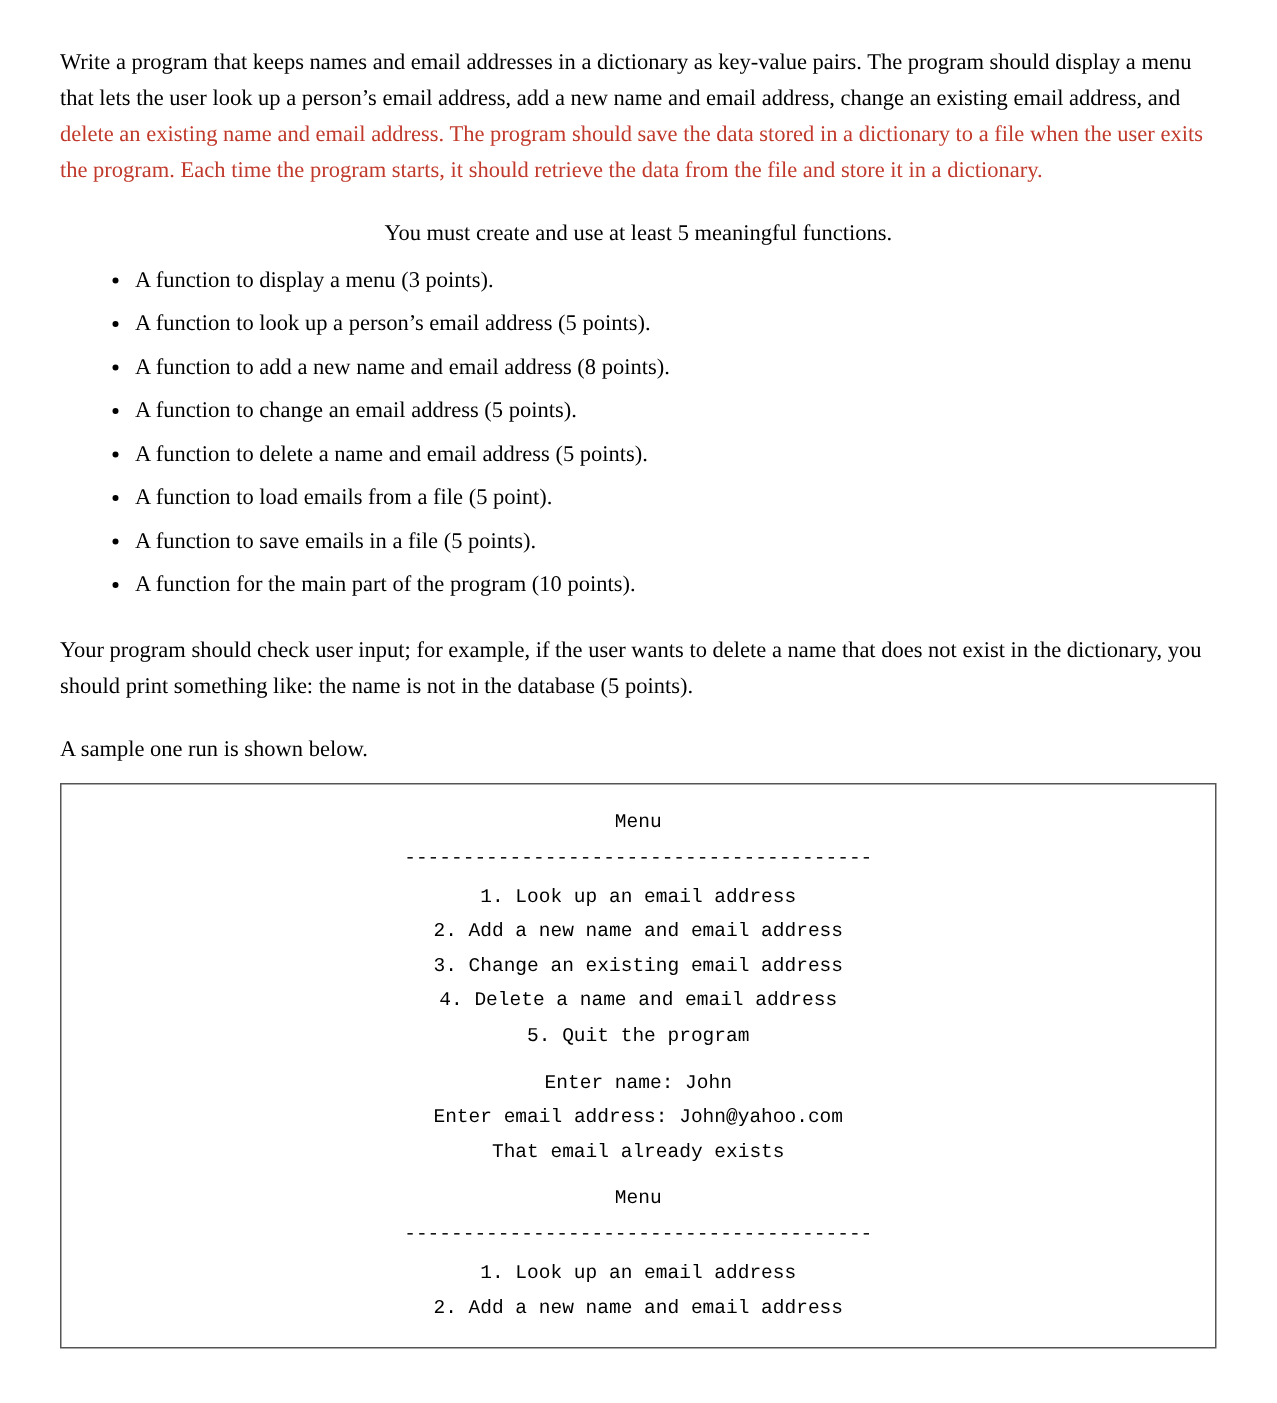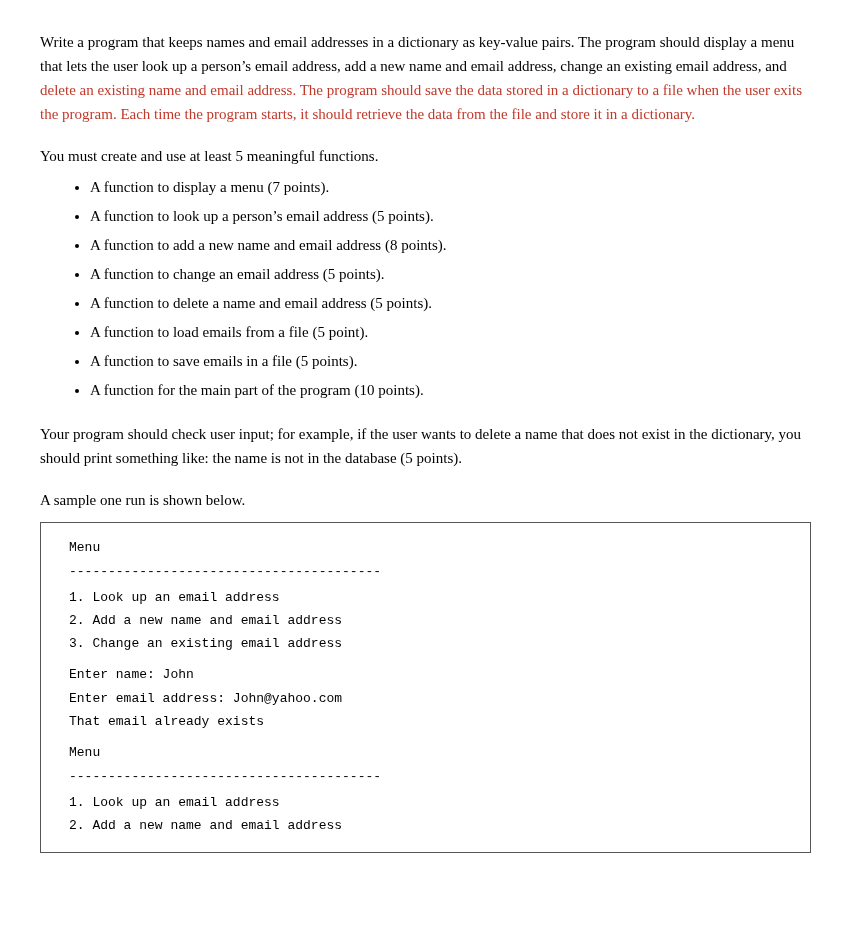--- a/index.html
+++ b/index.html
@@ -27,20 +27,21 @@
       color: #c0392b;
     }
 
     .functions-section {
       margin-bottom: 18px;
       line-height: 1.6;
     }
 
     .functions-section p {
       margin-bottom: 6px;
+      text-align: center;
     }
 
     .bullet-list {
       list-style: disc;
       margin-left: 50px;
       line-height: 1.8;
     }
 
     .bullet-list li {
       margin-bottom: 2px;
@@ -50,27 +51,28 @@
       margin-bottom: 18px;
       line-height: 1.6;
     }
 
     .sample-section {
       line-height: 1.6;
     }
 
     .terminal-box {
       border: 1px solid #555;
-      padding: 14px 28px;
+      padding: 14px 4px;
       font-family: 'Courier New', Courier, monospace;
       font-size: 13px;
       color: #000;
       line-height: 1.7;
       background: #ffffff;
       margin-top: 10px;
+      text-align: center;
     }
 
     .terminal-box .menu-title {
       margin-bottom: 2px;
     }
 
     .terminal-box .separator {
       margin-bottom: 4px;
     }
 
@@ -96,21 +98,21 @@
     The program should display a menu that lets the user look up a person’s email address, add a
     new name and email address, change an existing email address, and <span class="red-text">delete an existing name and
     email address. The program should save the data stored in a dictionary to a file when the user
     exits the program. Each time the program starts, it should retrieve the data from the file and store
     it in a dictionary.</span>
   </p>
 
   <div class="functions-section">
     <p>You must create and use at least 5 meaningful functions.</p>
     <ul class="bullet-list">
-      <li>A function to display a menu (7 points).</li>
+      <li>A function to display a menu (3 points).</li>
       <li>A function to look up a person’s email address (5 points).</li>
       <li>A function to add a new name and email address (8 points).</li>
       <li>A function to change an email address (5 points).</li>
       <li>A function to delete a name and email address (5 points).</li>
       <li>A function to load emails from a file (5 point).</li>
       <li>A function to save emails in a file (5 points).</li>
       <li>A function for the main part of the program (10 points).</li>
     </ul>
   </div>
 
@@ -121,20 +123,22 @@
   </p>
 
   <p class="sample-section">A sample one run is shown below.</p>
 
   <div class="terminal-box">
     <div class="menu-title">Menu</div>
     <div class="separator">----------------------------------------</div>
     <div class="menu-item">1. Look up an email address</div>
     <div class="menu-item">2. Add a new name and email address</div>
     <div class="menu-item">3. Change an existing email address</div>
+    <div class="menu-item">4. Delete a name and email address</div>
+    <div class="menu-item">5. Quit the program</div>
     <div class="blank-line"></div>
     <div class="input-line">Enter name: John</div>
     <div class="input-line">Enter email address: John@yahoo.com</div>
     <div class="input-line">That email already exists</div>
     <div class="blank-line"></div>
     <div class="menu-title">Menu</div>
     <div class="separator">----------------------------------------</div>
     <div class="menu-item">1. Look up an email address</div>
     <div class="menu-item">2. Add a new name and email address</div>
   </div>

